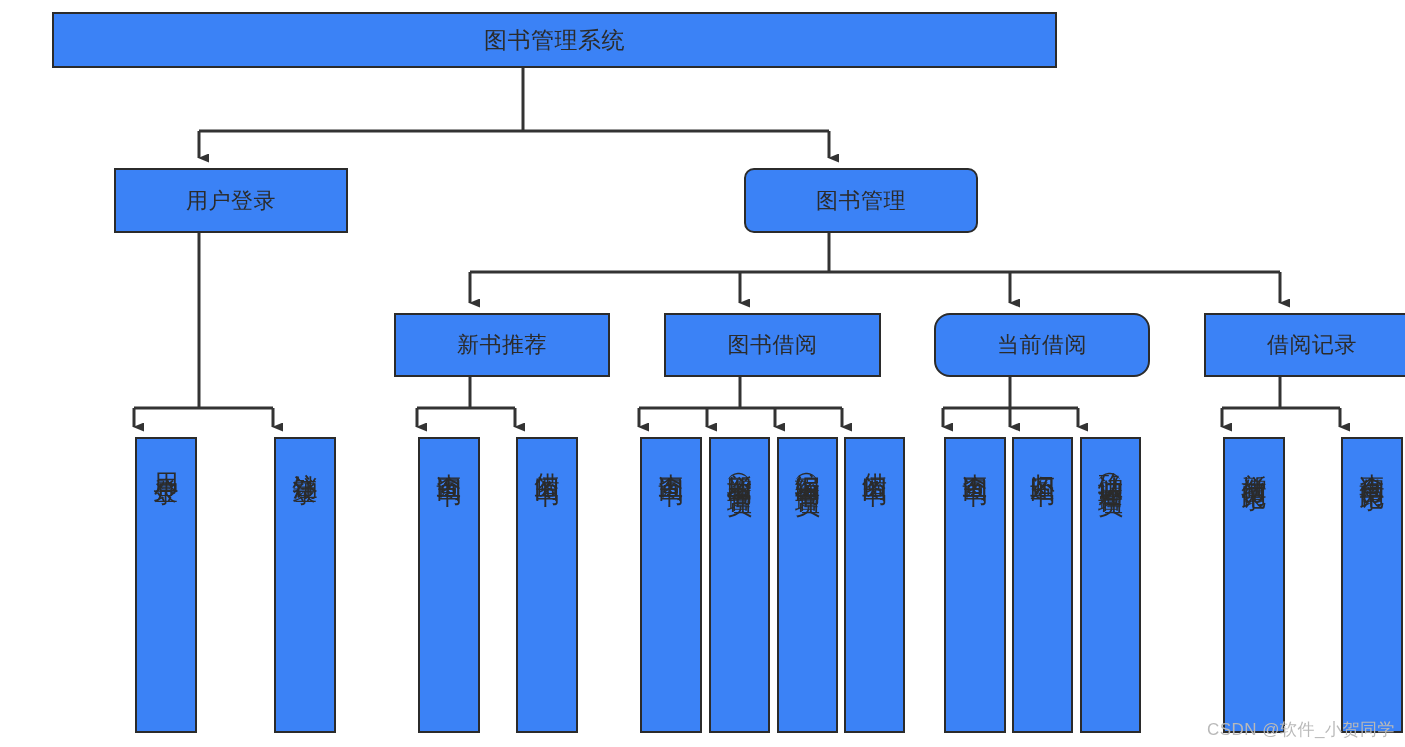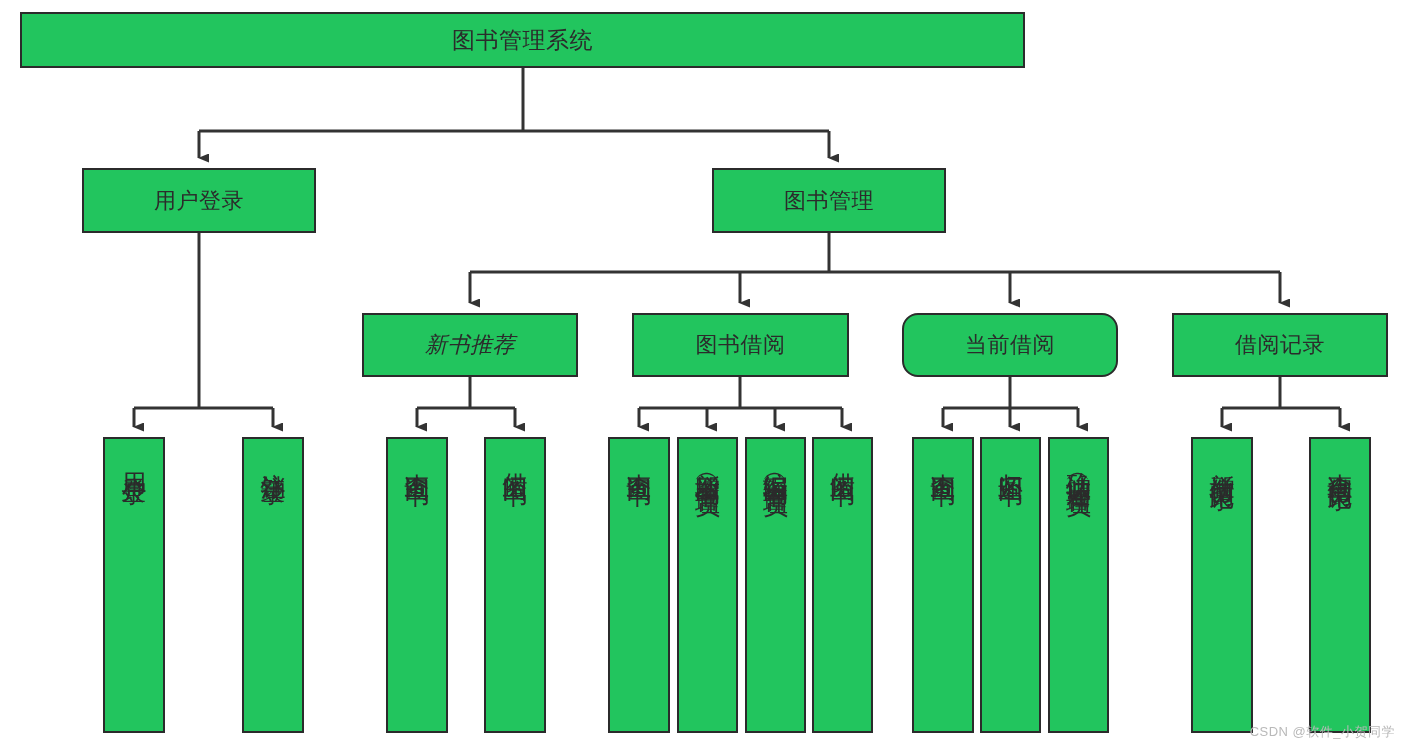--- a/index.html
+++ b/index.html
@@ -16,26 +16,27 @@
     width:1405px;height:747px;
   }
   svg#edges{
     position:absolute;left:0;top:0;
     width:1405px;height:747px;
     pointer-events:none;
   }
   .node{
     position:absolute;
     box-sizing:border-box;
-    background:#22c55e;
+    background:#3b82f6;
     border:2.2px solid #2b2b2b;
     display:flex;
     align-items:center;
     justify-content:center;
     z-index:2;
+    margin-left:32px;
   }
   .node .lbl{
     color:#2b2b2b;
     line-height:1.08;
     text-align:center;
     white-space:pre;
     letter-spacing:0.5px;
   }
   
   .node.h .lbl{
@@ -53,21 +54,21 @@
     text-orientation:upright;
     font-size:25px;
     line-height:1.0;
     letter-spacing:3px;
     margin-top:14px;
   }
   .watermark{
     position:absolute;
     right:10px;
     bottom:6px;
-    font-size:13px;
+    font-size:17px;
     color:#b9b9b9;
     z-index:5;
     white-space:nowrap;
     letter-spacing:0.5px;
   }
 </style>
 </head>
 <body>
 
 <div id="diagram">
@@ -122,25 +123,25 @@
     </g>
   </svg>
 
   <div class="node h root" style="left:20px;top:12px;width:1005px;height:56px;">
     <span class="lbl">图书管理系统</span>
   </div>
 
   <div class="node h" style="left:82px;top:168px;width:234px;height:65px;">
     <span class="lbl">用户登录</span>
   </div>
-  <div class="node h" style="left:712px;top:168px;width:234px;height:65px;">
+  <div class="node h" style="left:712px;top:168px;width:234px;height:65px;border-radius:10px;">
     <span class="lbl">图书管理</span>
   </div>
 
-  <div class="node h" style="left:362px;top:313px;width:216px;height:64px;font-style:italic;">
+  <div class="node h" style="left:362px;top:313px;width:216px;height:64px;">
     <span class="lbl">新书推荐</span>
   </div>
   <div class="node h" style="left:632px;top:313px;width:217px;height:64px;">
     <span class="lbl">图书借阅</span>
   </div>
   <div class="node h" style="left:902px;top:313px;width:216px;height:64px;border-radius:16px;">
     <span class="lbl">当前借阅</span>
   </div>
   <div class="node h" style="left:1172px;top:313px;width:216px;height:64px;align-items:center;">
     <span class="lbl">借阅记录</span>

